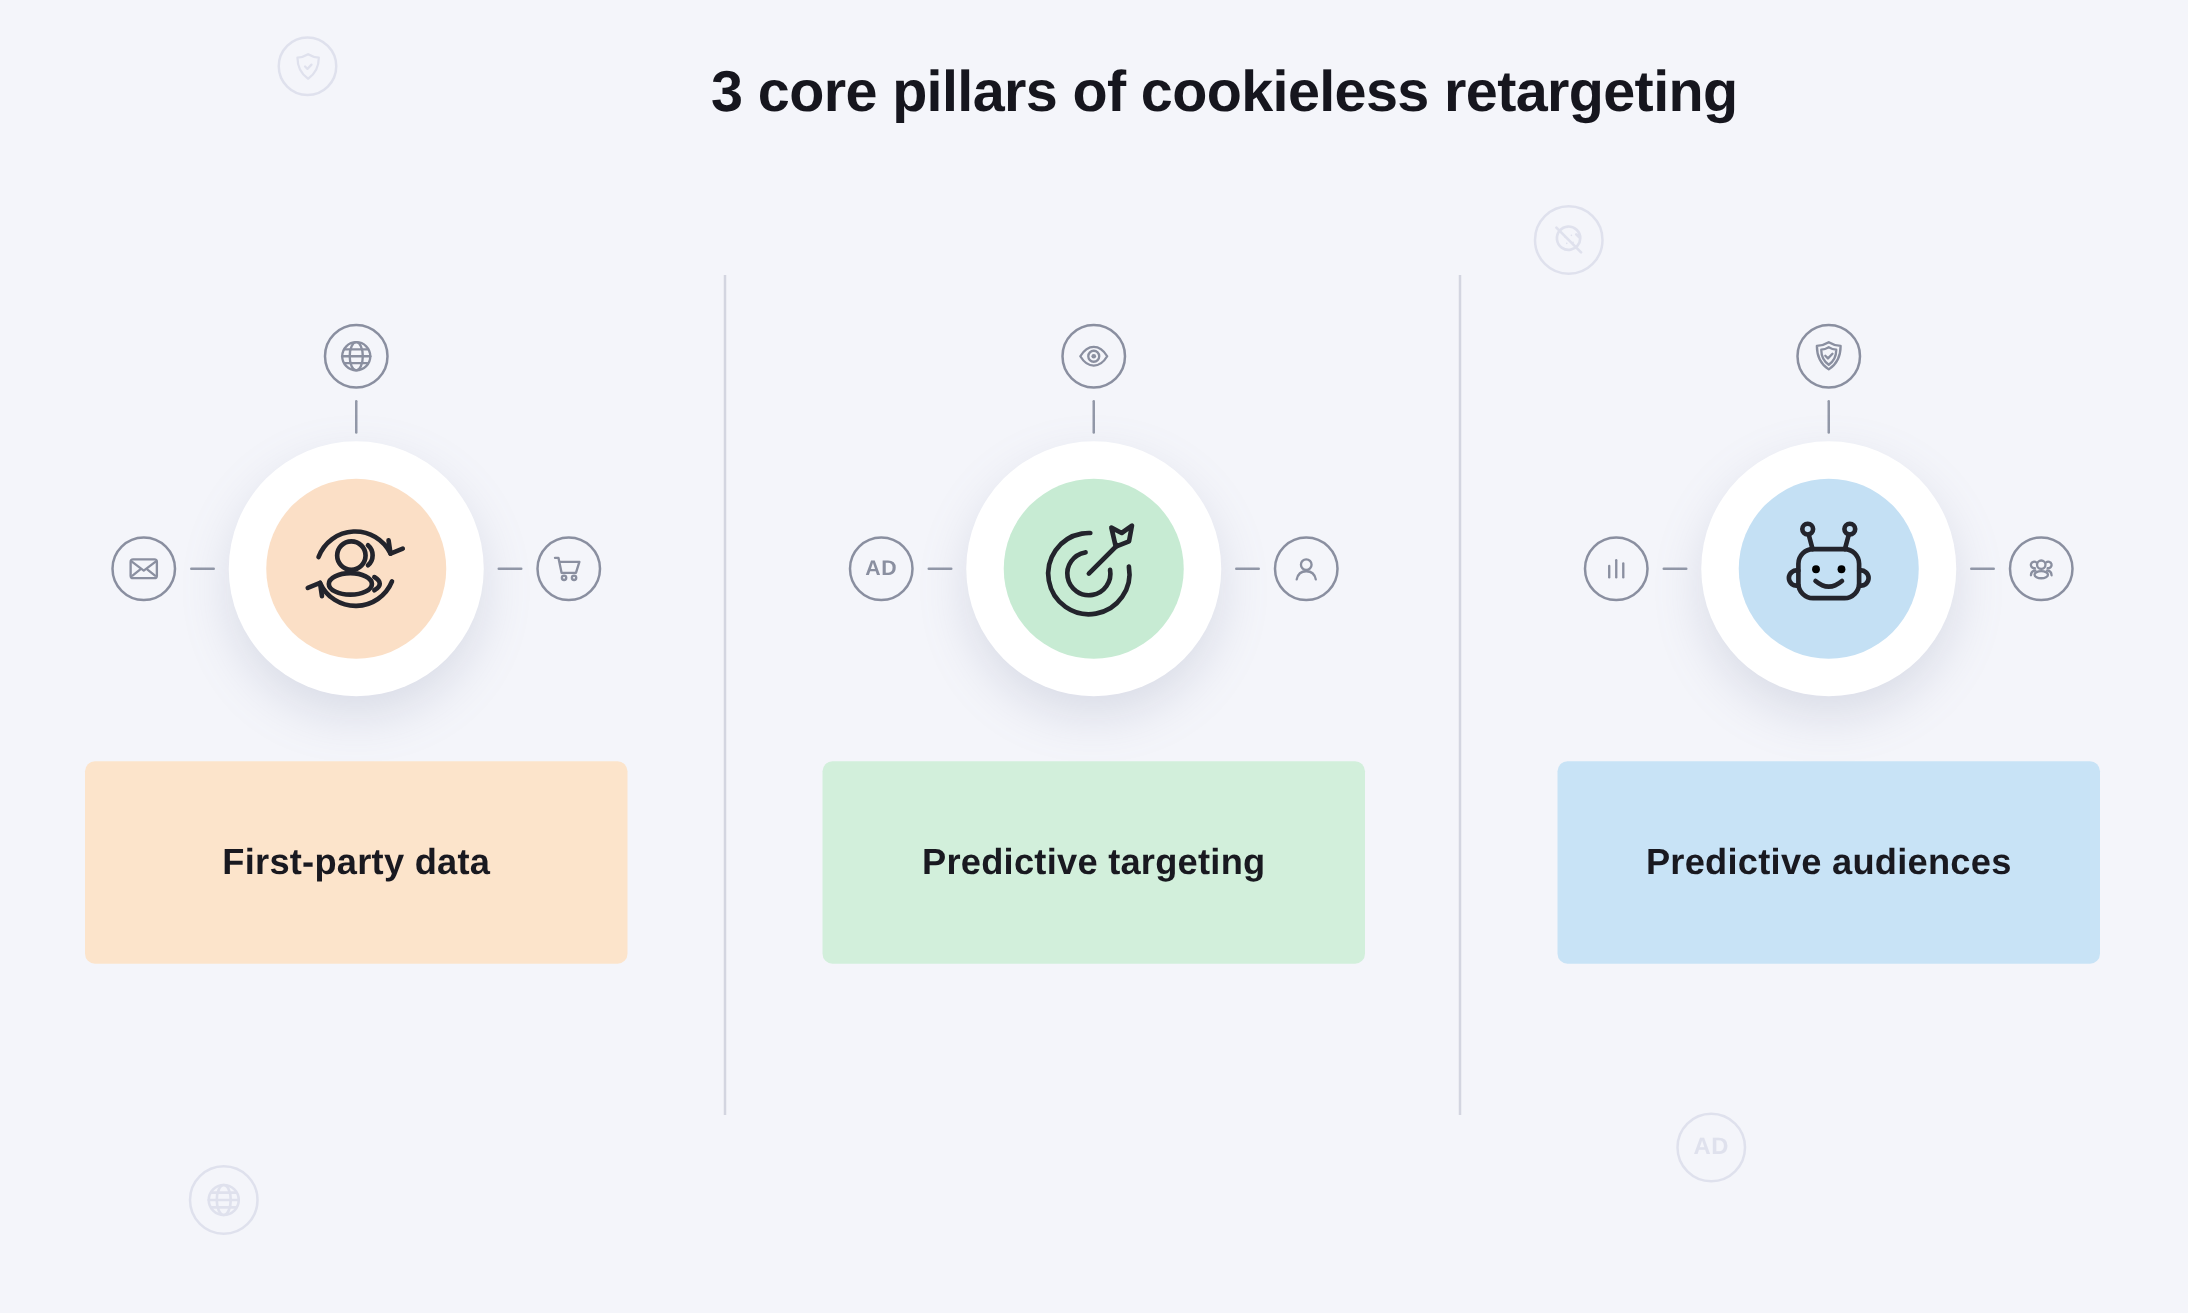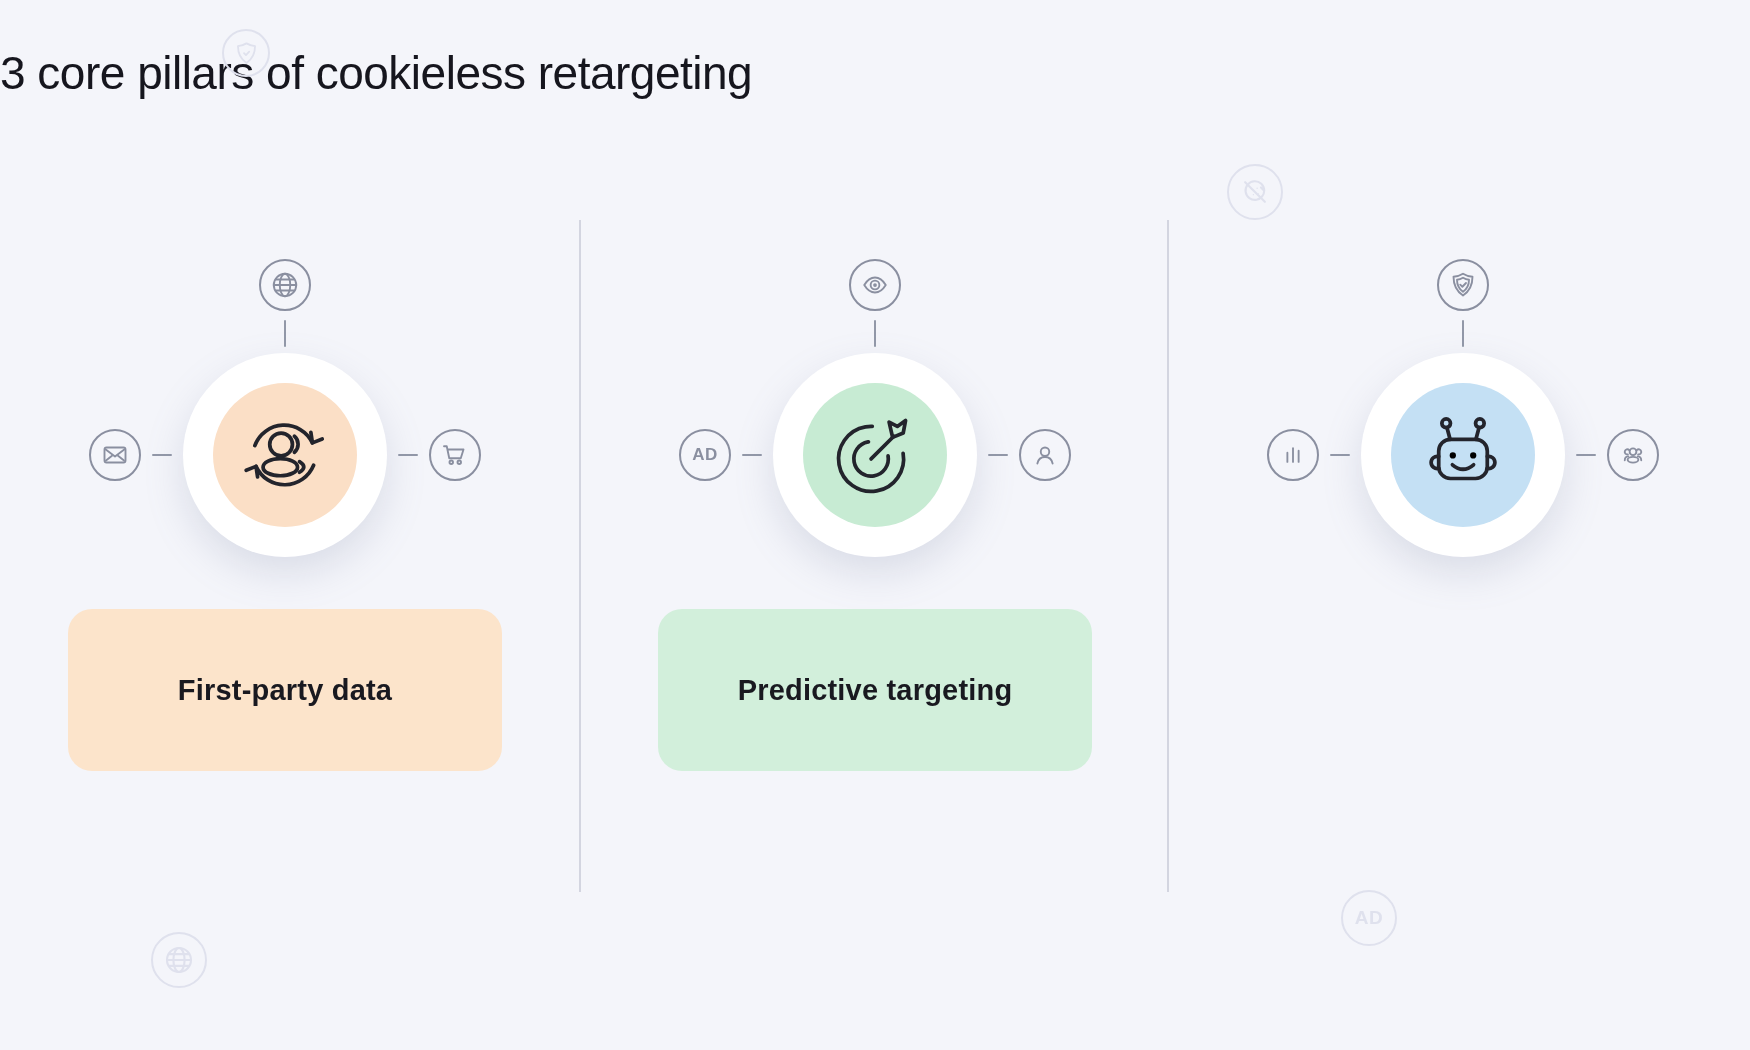--- a/index.html
+++ b/index.html
@@ -3,22 +3,22 @@
 <meta charset="utf-8">
 <style>
   html,body{margin:0;padding:0;}
   body{
     width:1750px;height:1050px;position:relative;overflow:hidden;
     background:#F4F5FA;
     font-family:"Liberation Sans", sans-serif;
   }
   
   .title{
-    position:absolute;top:46px;left:0;width:1390px;text-align:left;
-    font-size:46px;font-weight:400;letter-spacing:-0.5px;color:#16161E;
+    position:absolute;top:46px;left:0;width:1390px;text-align:right;
+    font-size:46px;font-weight:700;letter-spacing:-0.5px;color:#16161E;
   }
   
   .divider{
     position:absolute;top:220px;height:672px;width:2px;background:#D3D5E0;
   }
   .divider.d1{left:579px;}
   .divider.d2{left:1167px;}
   
   .pillar{position:absolute;top:0;width:440px;height:1050px;}
   .pillar.p1{left:65px;}
@@ -47,21 +47,21 @@
   .sat.right{left:364px;top:429px;}
   .sat svg{stroke:#8A8FA0;}
   .ad-text{font-size:17px;font-weight:700;letter-spacing:0.5px;color:#8A8FA0;}
 
   .vline{position:absolute;left:219px;top:320px;width:2px;height:27px;background:#9298A8;border-radius:1px;}
   .hdash{position:absolute;top:454px;width:20px;height:2px;background:#9298A8;border-radius:1px;}
   .hdash.l{left:87px;}
   .hdash.r{left:333px;}
 
   .card{
-    position:absolute;left:3px;top:609px;width:434px;height:162px;border-radius:24px;
+    position:absolute;left:3px;top:609px;width:434px;height:162px;border-radius:8px;
     display:flex;align-items:center;justify-content:center;
   }
   .card-label{font-size:29px;font-weight:700;color:#191920;letter-spacing:0.2px;}
 
   
   .bg-ic{
     position:absolute;border-radius:50%;border:2px solid #DFE1ED;box-sizing:border-box;
     display:flex;align-items:center;justify-content:center;color:#DFE1ED;
   }
   .bg-ic svg{stroke:#DFE1ED;}
@@ -211,20 +211,23 @@
     <svg width="30" height="30" viewBox="0 0 24 24" stroke-width="1.5">
       <circle cx="12" cy="9.4" r="2.7"></circle>
       <path d="M8.9 8 A2.1 2.1 0 1 0 7.9 11.6"></path>
       <path d="M15.1 8 A2.1 2.1 0 1 1 16.1 11.6"></path>
       <ellipse cx="12" cy="15.8" rx="4.3" ry="2.3"></ellipse>
       <path d="M5.4 16.2 Q5.5 13.3 8.2 13.1"></path>
       <path d="M18.6 16.2 Q18.5 13.3 15.8 13.1"></path>
     </svg>
   </div>
 
+  <div class="card" style="background: rgb(200, 227, 246);">
+    <div class="card-label">Predictive audiences</div>
+  </div>
 </div>
 
 <div class="bg-ic bg-shield">
   <svg width="27" height="27" viewBox="0 0 24 24" stroke-width="1.6">
     <path d="M12 3 C9.2 4.7 6.7 5.3 4.4 5.4 C4.4 11.2 6.2 16.6 12 20.4 C17.8 16.6 19.6 11.2 19.6 5.4 C17.3 5.3 14.8 4.7 12 3 Z"></path>
     <path d="M9.8 11.7 L11.5 13.4 L14.4 10.4"></path>
   </svg>
 </div>
 
 <div class="bg-ic bg-cookie">

